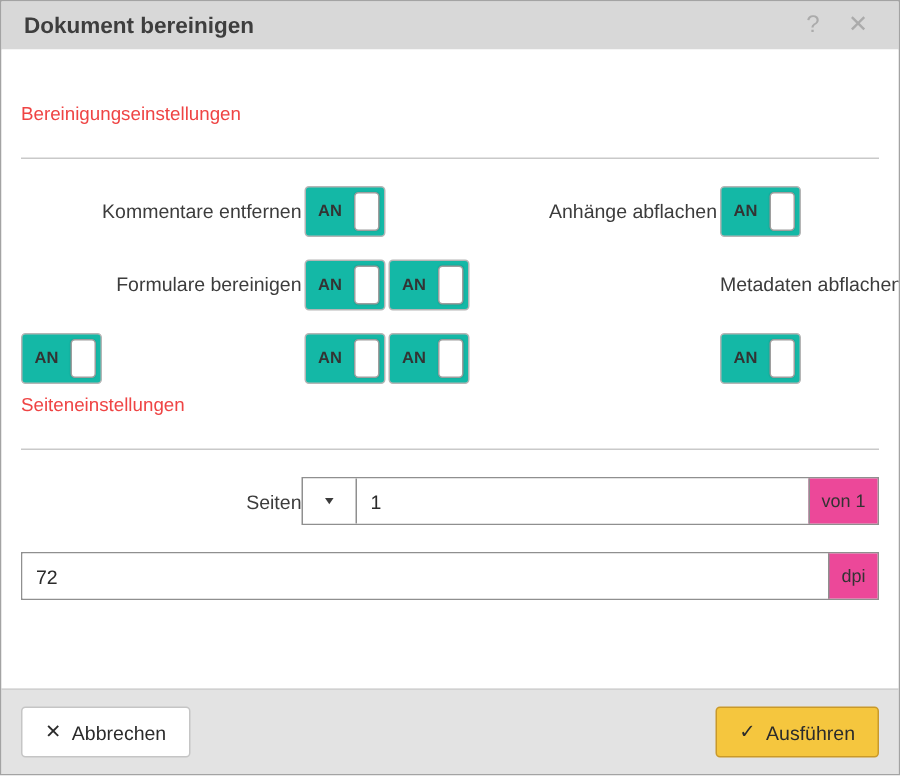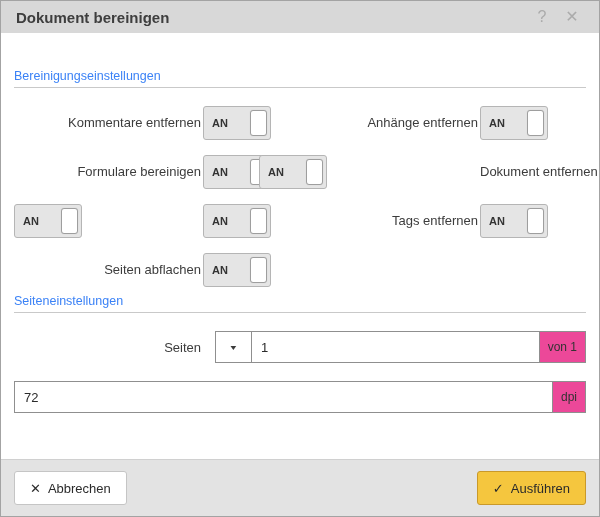--- a/index.html
+++ b/index.html
@@ -30,42 +30,42 @@
     width:30px; text-align:center; cursor:default;
   }
 
   
   .content{
     flex:1; background:#fff;
     padding:36px 13px 0 13px;
     overflow:hidden;
   }
   .section-header{
-    font-size:12.5px; color:#3b82f6;
-    padding-bottom:4px;
+    font-size:12.5px; color:#ef4444;
+    padding-bottom:22px;
     border-bottom:1px solid #c9c9c9;
   }
 
   
   .toggle-grid{
     display:grid;
     grid-template-columns:187px 54px 219px 54px;
     column-gap:2px;
     grid-auto-rows:49px;
     align-items:center;
     margin-top:10px;
   }
   .t-label{
     font-size:13px; color:#3c3c3c;
     text-align:right;
     white-space:nowrap;
   }
   .toggle{
-    width:68px; height:34px;
-    background:#e5e5e5;
+    width:54px; height:34px;
+    background:#14b8a6;
     border:1px solid #b5b5b5;
     border-radius:3px;
     position:relative;
     display:flex; align-items:center;
     cursor:pointer;
   }
   .toggle .state{
     font-size:11px; font-weight:bold; color:#333;
     margin-left:8px;
   }
@@ -80,21 +80,21 @@
 
   .page-header{ }
 
   
   .form-row{
     display:flex; align-items:center;
     margin-top:18px;
   }
   .form-row:first-of-type{ margin-top:16px; }
   .f-label{
-    width:187px; margin-right:14px;
+    width:187px; 
     font-size:13px; color:#3c3c3c;
     text-align:right; white-space:nowrap;
   }
   .control-group{
     flex:1; height:32px;
     border:1px solid #8f8f8f;
     display:flex; align-items:stretch;
     background:#fff;
   }
   .dd-btn{
@@ -164,52 +164,50 @@
 
     <div class="section-header">Bereinigungseinstellungen</div>
 
     <div class="toggle-grid">
 
       <div class="t-label">Kommentare entfernen</div>
       <div class="toggle">
         <span class="state">AN</span>
         <span class="knob"></span>
       </div>
-      <div class="t-label">Anhänge entfernen</div>
+      <div class="t-label">Anhänge abflachen</div>
       <div class="toggle">
         <span class="state">AN</span>
         <span class="knob"></span>
       </div>
 
       <div class="t-label">Formulare bereinigen</div>
       <div class="toggle">
         <span class="state">AN</span>
         <span class="knob"></span>
       </div>
       <div class="toggle">
         <span class="state">AN</span>
         <span class="knob"></span>
       </div>
 
-      <div class="t-label">Dokument entfernen</div>
-      <div class="toggle">
-        <span class="state">AN</span>
-        <span class="knob"></span>
-      </div>
-      <div class="toggle">
-        <span class="state">AN</span>
-        <span class="knob"></span>
-      </div>
-
-      <div class="t-label">Tags entfernen</div>
-      <div class="toggle">
-        <span class="state">AN</span>
-        <span class="knob"></span>
-      </div>
-      <div class="t-label">Seiten abflachen</div>
+      <div class="t-label">Metadaten abflachen</div>
+      <div class="toggle">
+        <span class="state">AN</span>
+        <span class="knob"></span>
+      </div>
+      <div class="toggle">
+        <span class="state">AN</span>
+        <span class="knob"></span>
+      </div>
+
+      <div class="toggle">
+        <span class="state">AN</span>
+        <span class="knob"></span>
+      </div>
       <div class="toggle">
         <span class="state">AN</span>
         <span class="knob"></span>
       </div>
 
     </div>
 
     <div class="section-header page-header">Seiteneinstellungen</div>
 
     <div class="form-row">

